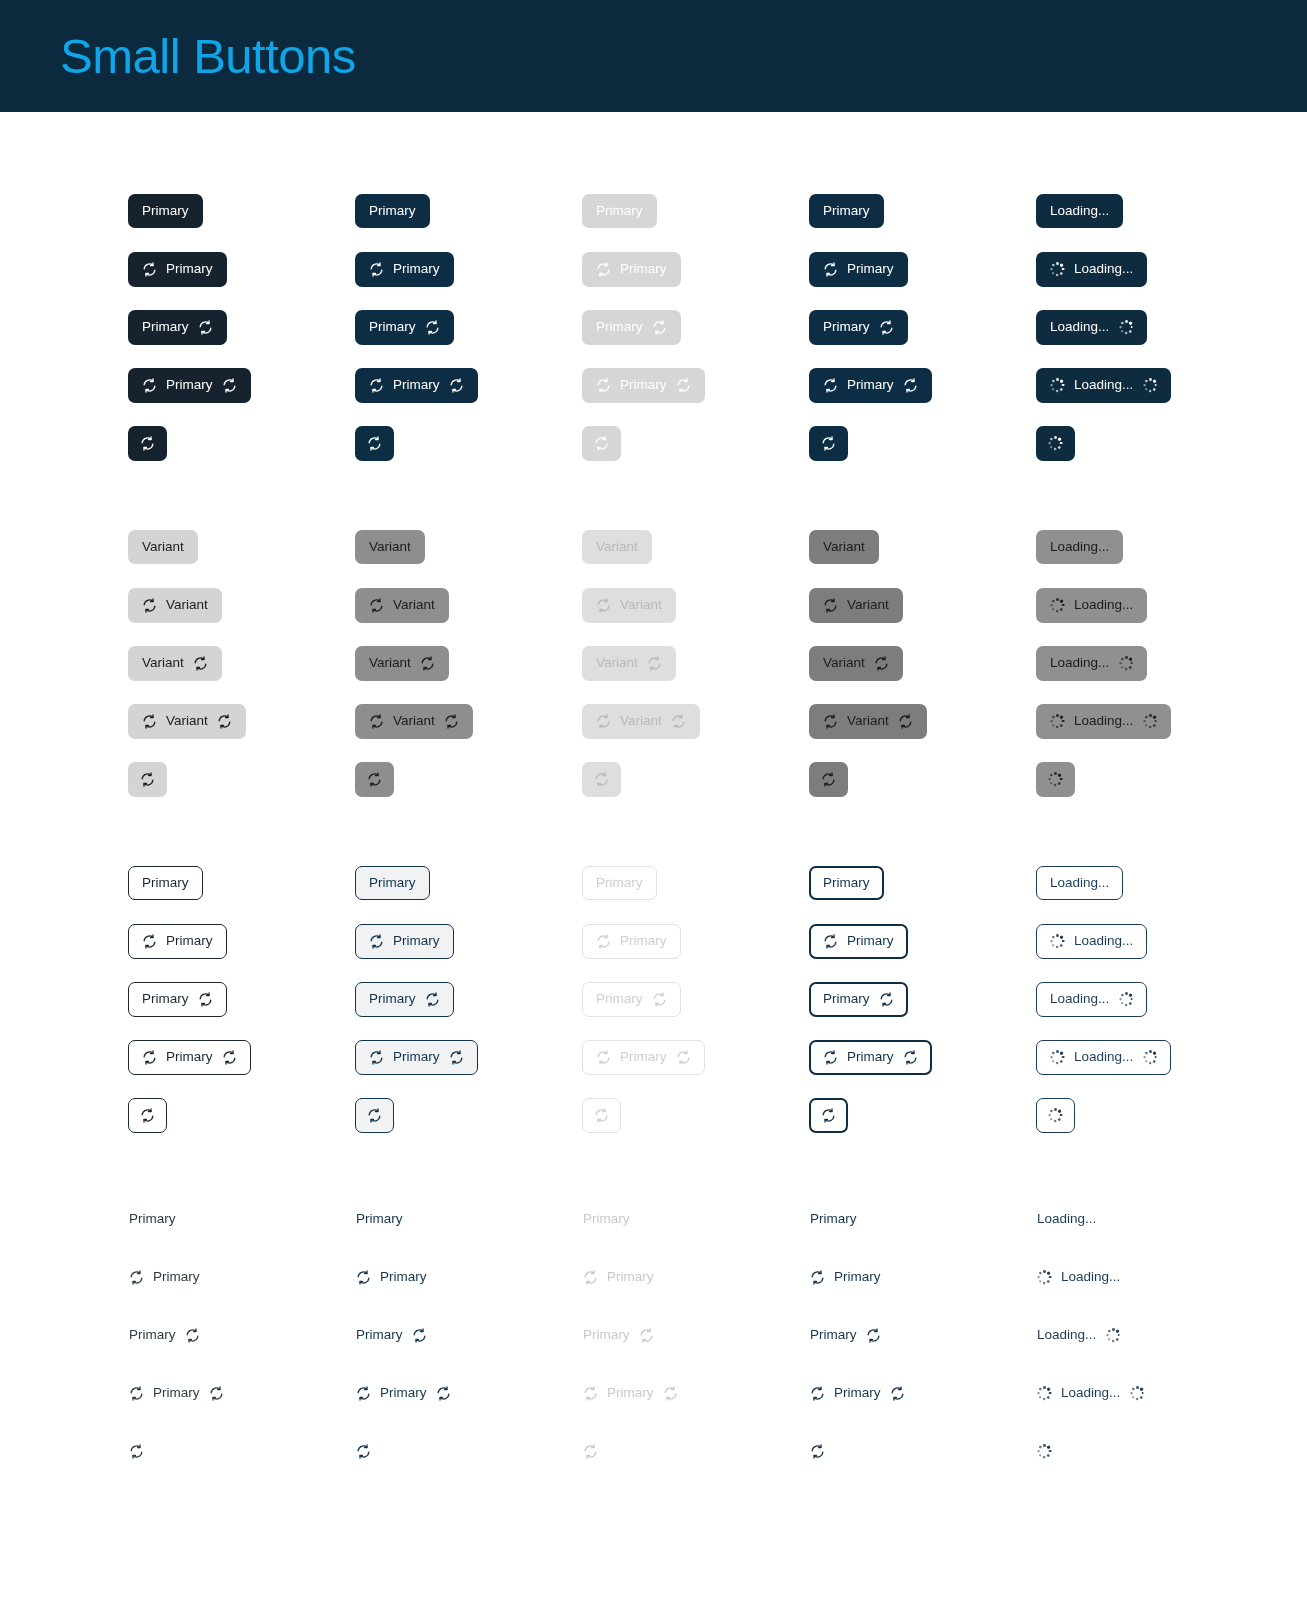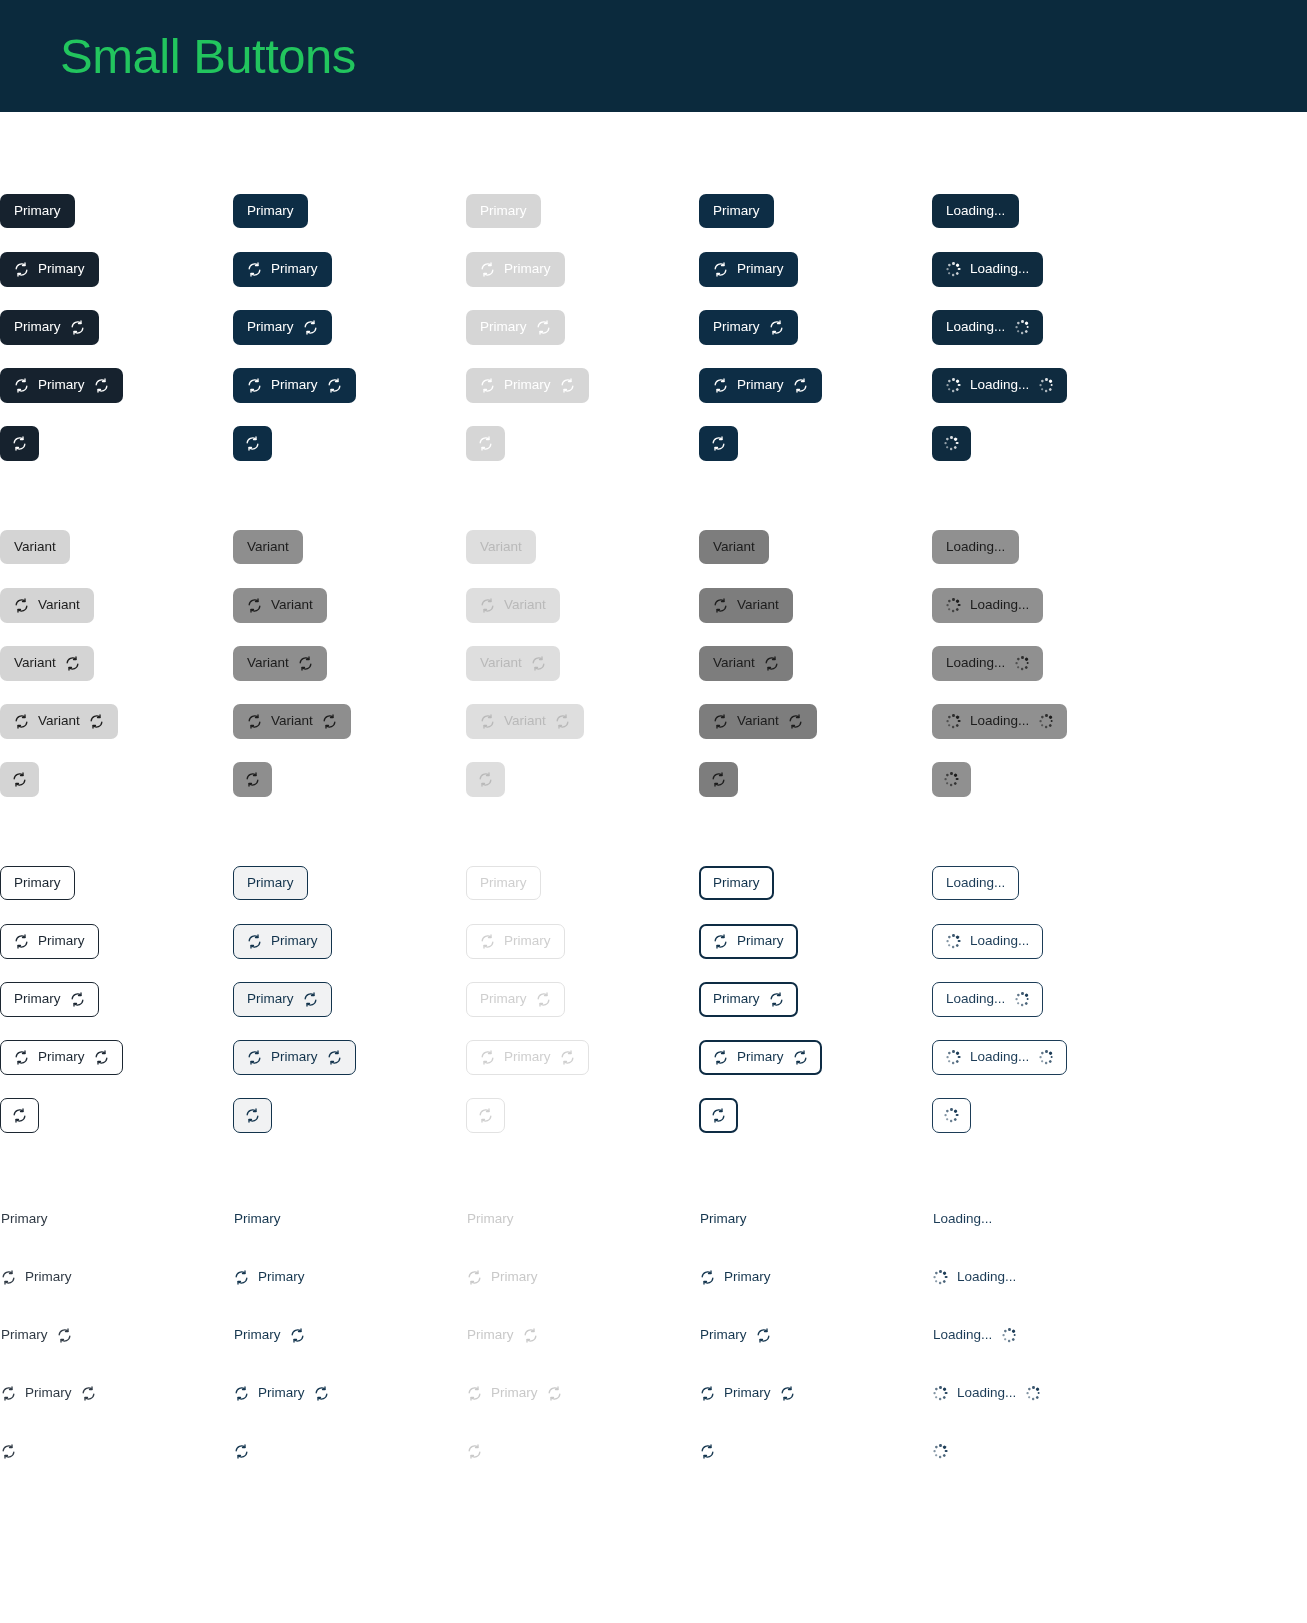--- a/index.html
+++ b/index.html
@@ -12,32 +12,33 @@
 
   .page-header {
     background: #0b2a3d;
     height: 112px;
     display: flex;
     align-items: center;
     padding-left: 60px;
   }
   .page-header h1 {
     margin: 0;
-    color: #22c55e;
+    color: #0ea5e9;
     font-size: 49px;
     font-weight: 400;
     letter-spacing: -0.5px;
   }
 
   .sheet { padding: 0; }
 
   .section {
     display: grid;
     grid-template-columns: repeat(5, 217px);
-    column-gap: 16px;
+    padding-left: 128px;
+    column-gap: 10px;
   }
   .section-pad-1 { padding-top: 70px; }
   .section-gap   { margin-top: 46px; }
 
   .col { display: flex; flex-direction: column; }
 
   .row-slot {
     height: 58px;
     display: flex;
     align-items: center;

